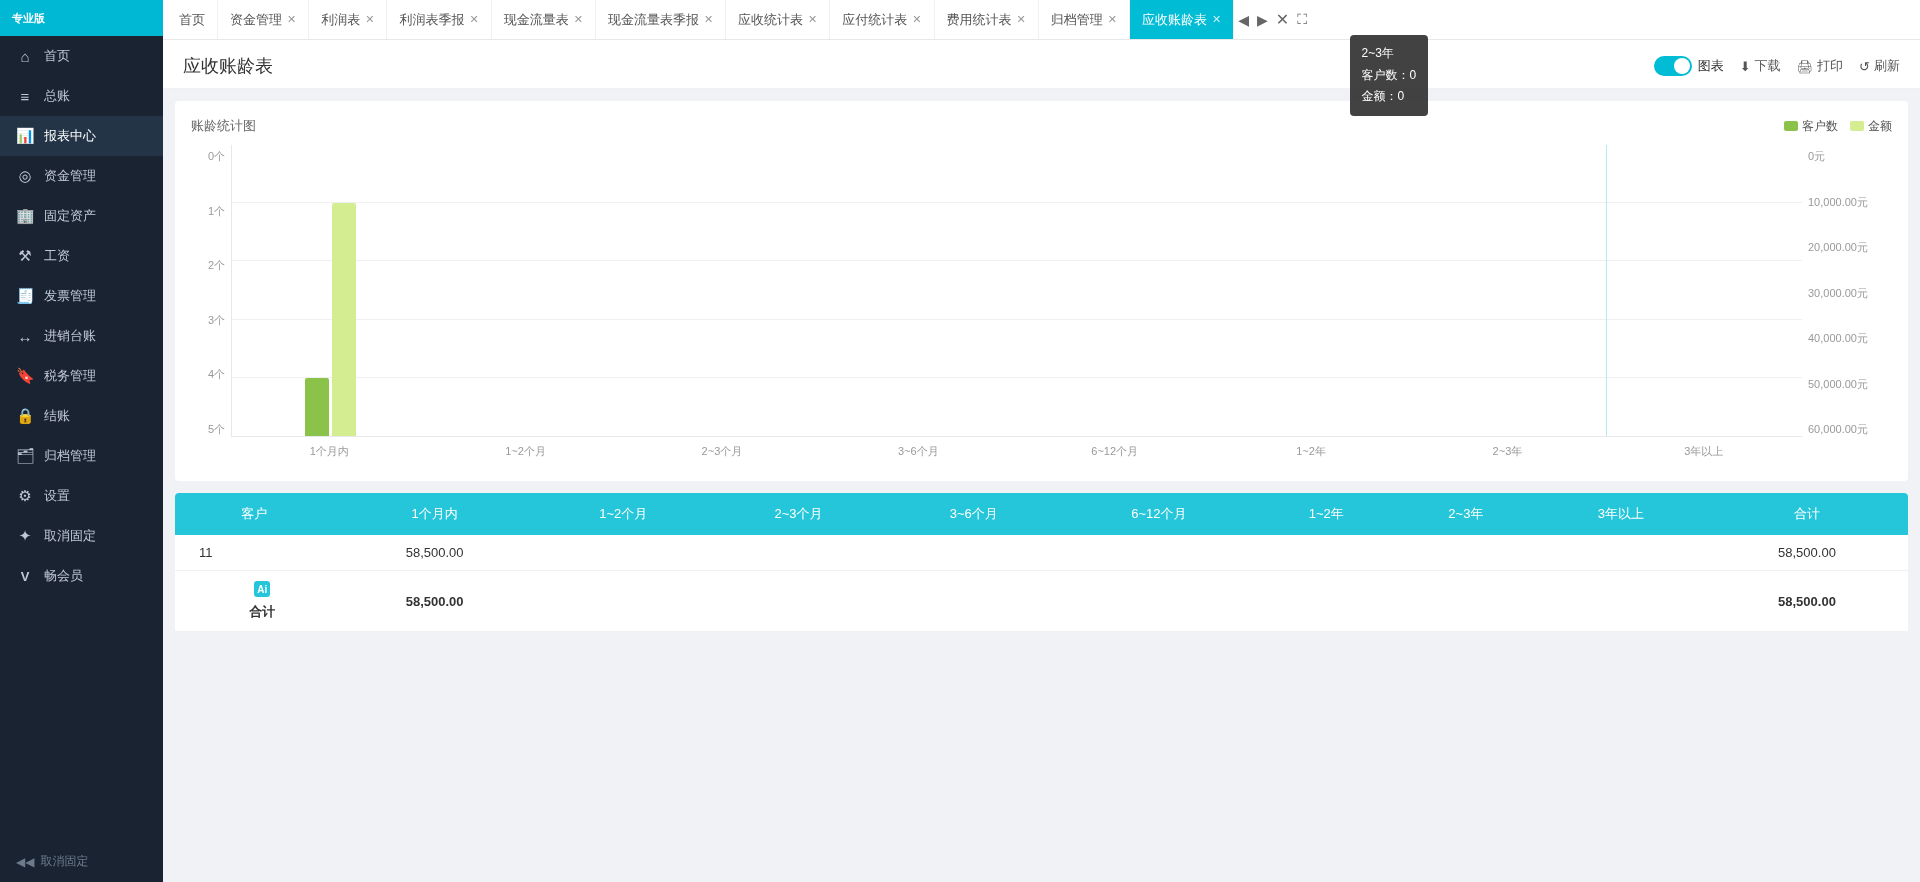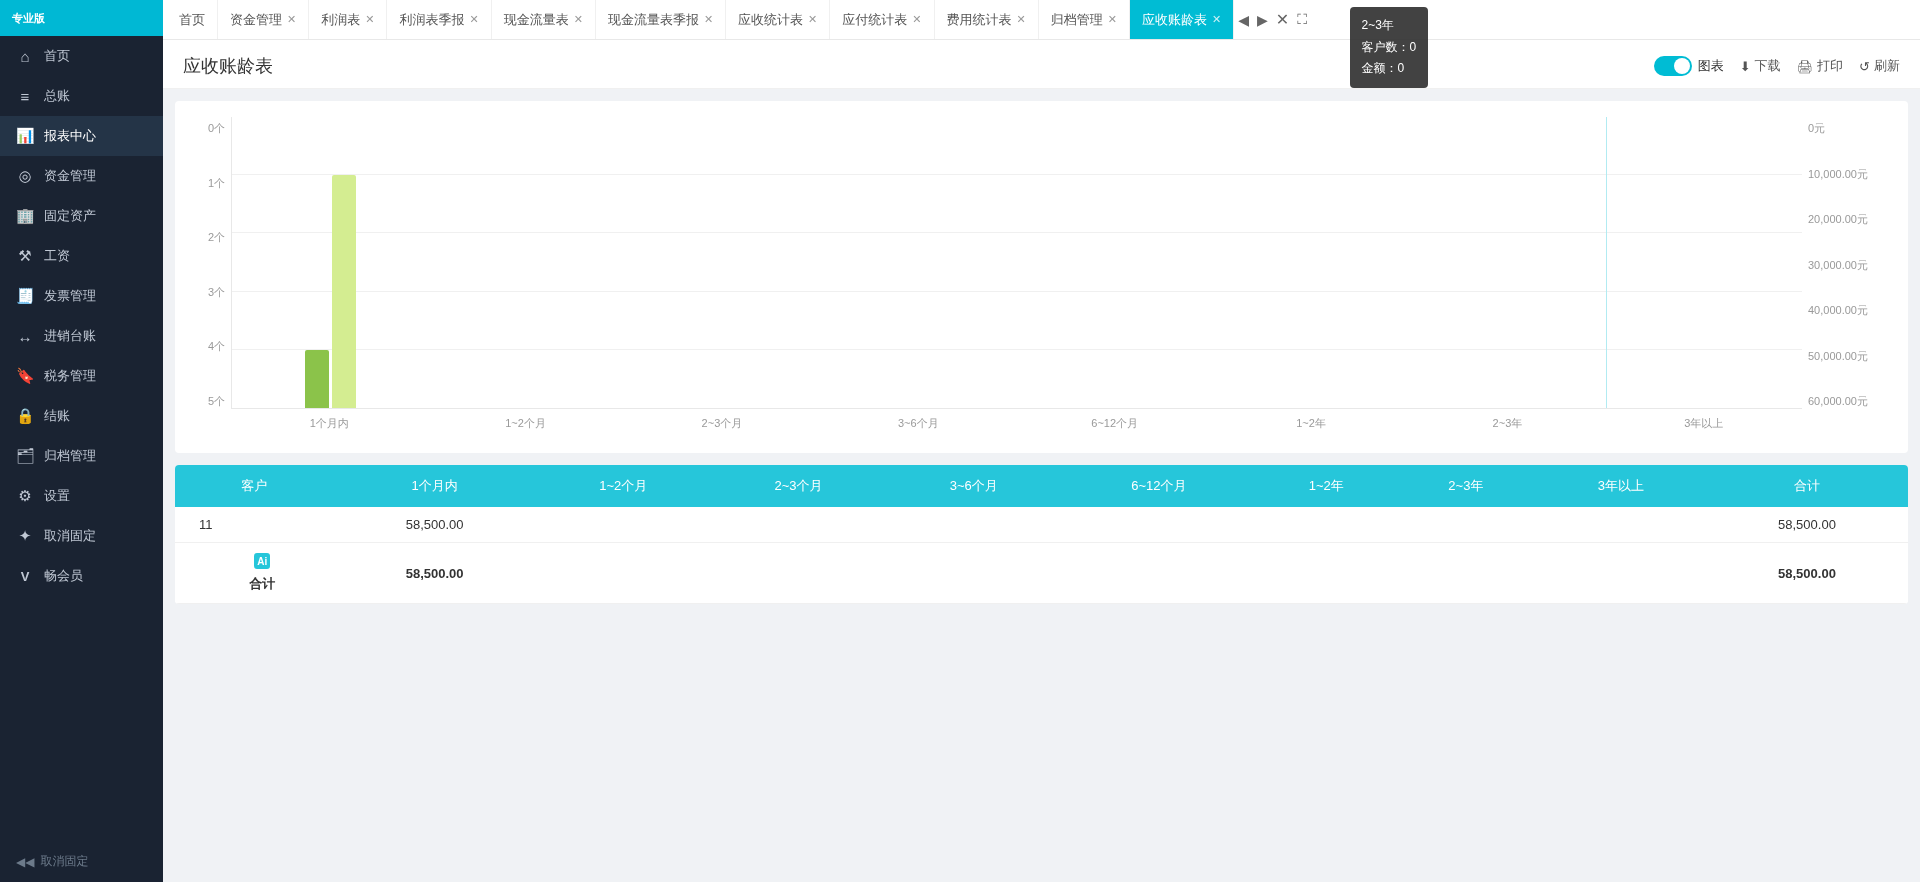--- a/index.html
+++ b/index.html
@@ -445,20 +445,33 @@
         <span>打印</span>
       </button>
       <button class="action-btn">
         <span>↺</span>
         <span>刷新</span>
       </button>
     </div>
   </div>
 
   <div class="chart-section">
+    <div class="chart-header">
+      <span class="chart-title">账龄统计图</span>
+      <div class="chart-legend">
+        <div class="legend-item">
+          <div class="legend-color" style="background:#8bc34a;"></div>
+          <span>客户数</span>
+        </div>
+        <div class="legend-item">
+          <div class="legend-color" style="background:#d4ed91;"></div>
+          <span>金额</span>
+        </div>
+      </div>
+    </div>
 
     <div class="chart-container">
       <div class="chart-inner">
 
         <div class="y-axis-left">
           <span>5个</span>
           <span>4个</span>
           <span>3个</span>
           <span>2个</span>
           <span>1个</span>

